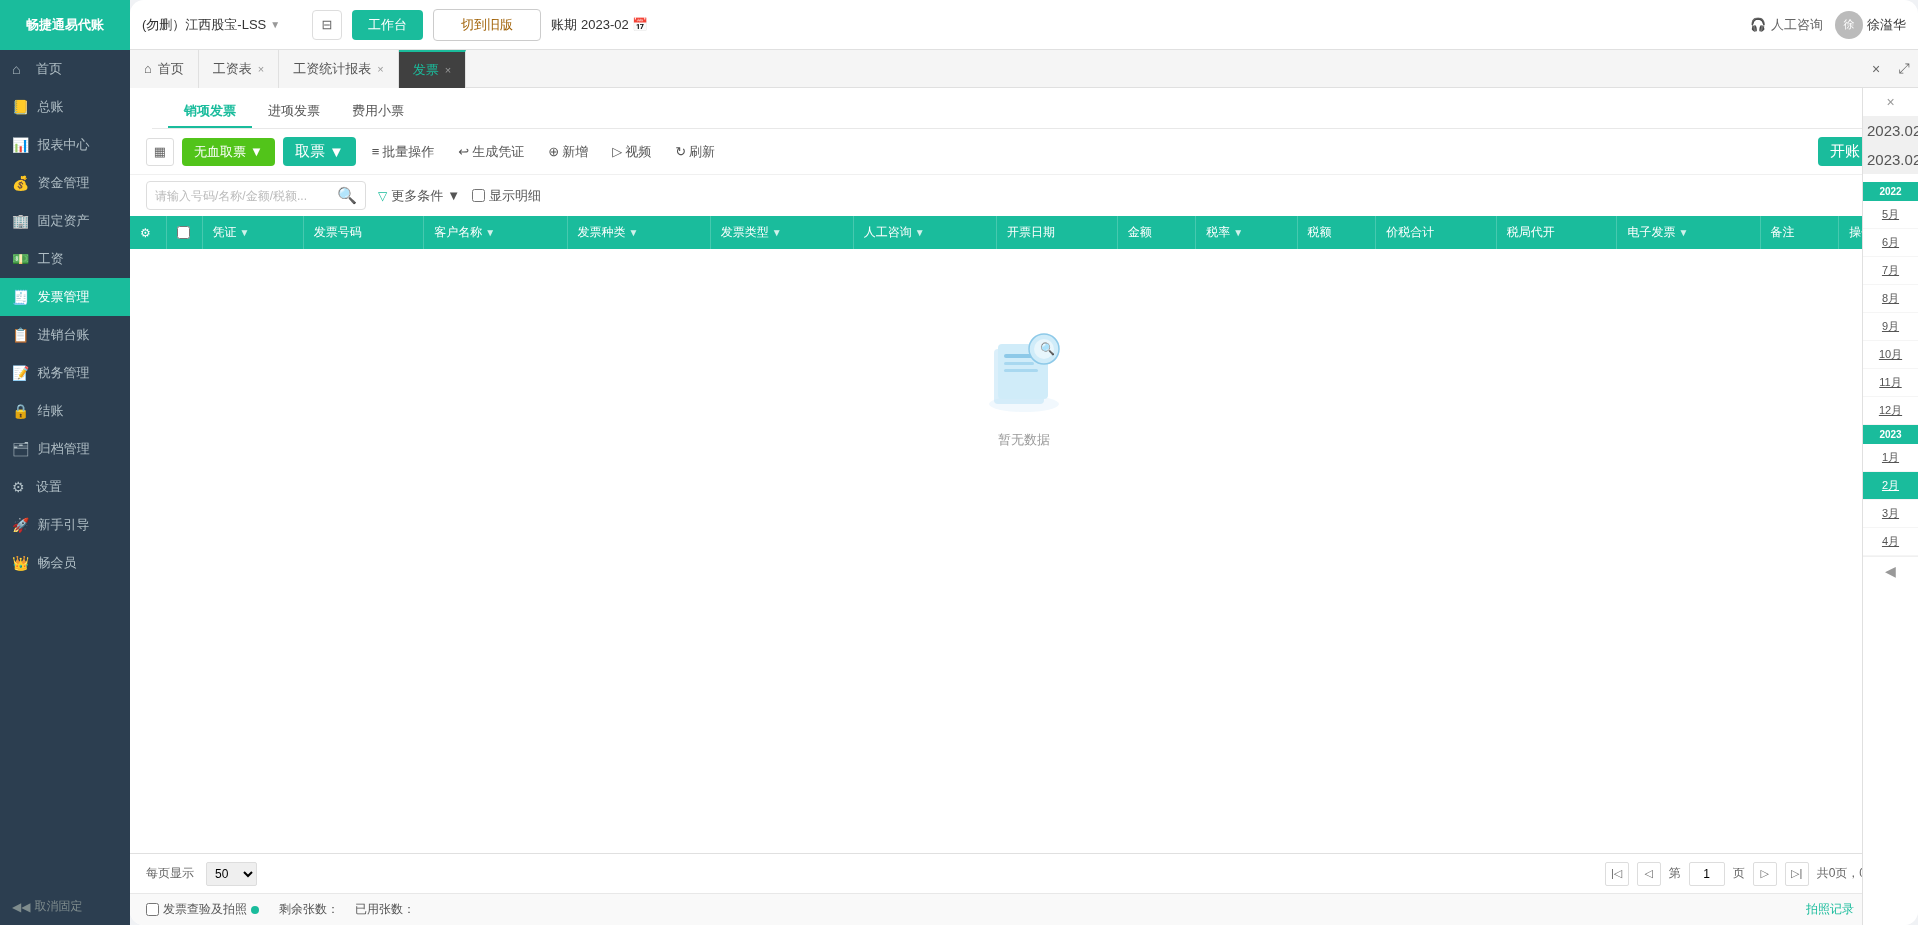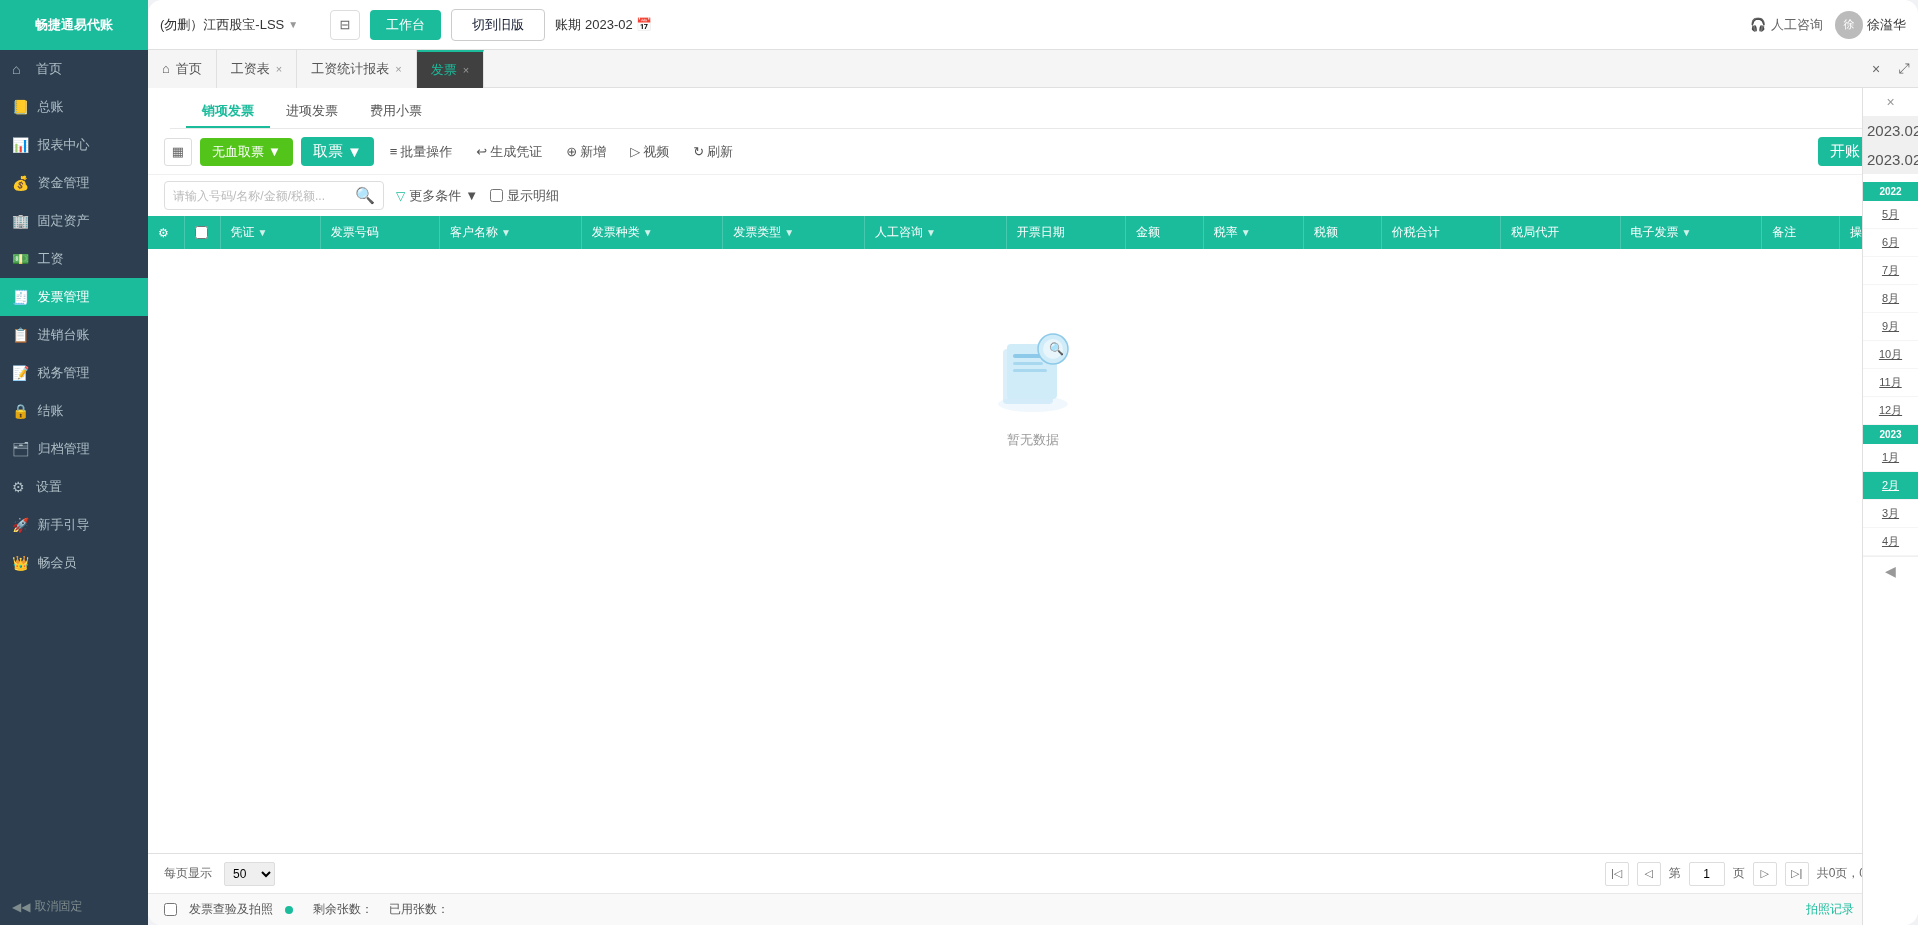--- a/index.html
+++ b/index.html
@@ -1,20 +1,20 @@
 <!DOCTYPE html>
 <html><head>
   <meta charset="utf-8">
   <style>
     * { box-sizing: border-box; margin: 0; padding: 0; font-family: 'Microsoft YaHei', Arial, sans-serif; }
     body { width: 1918px; height: 925px; overflow: hidden; background: #f0f2f5; display: flex; }
 
     
     .sidebar {
-      width: 148px;
+      width: 130px;
       background: #2c3e50;
       display: flex;
       flex-direction: column;
       flex-shrink: 0;
       height: 925px;
     }
     .sidebar-logo {
       background: #1abc9c;
       padding: 12px 8px;
       display: flex;
@@ -96,23 +96,23 @@
       background: #1abc9c;
       color: white;
       border: none;
       padding: 6px 16px;
       border-radius: 4px;
       font-size: 13px;
       cursor: pointer;
     }
     .btn-outline {
       background: white;
-      color: #0f172a;
+      color: #a16207;
       border: 1px solid #ccc;
-      padding: 6px 20px;
+      padding: 6px 27px;
       border-radius: 4px;
       font-size: 13px;
       cursor: pointer;
     }
     .topbar-period {
       font-size: 13px;
       color: #333;
       display: flex;
       align-items: center;
       gap: 4px;
@@ -838,21 +838,21 @@
           <span>第</span>
           <input type="text" class="page-input" value="1" style="">
           <span>页</span>
           <button class="page-btn">▷</button>
           <button class="page-btn">▷|</button>
           <span>共0页，0条记录</span>
         </div>
       </div>
 
       <div class="statusbar">
-        <label style="display:flex;align-items:center;gap:12px;">
+        <label style="display:flex;align-items:center;gap:4px;">
           <input type="checkbox" style="">
           <span>发票查验及拍照</span>
           <span class="dot"></span>
         </label>
         <span>剩余张数：</span>
         <span>已用张数：</span>
         <div style="margin-left:auto;display:flex;gap:12px;">
           <span class="link">拍照记录</span>
           <span class="link">去充值</span>
         </div>

